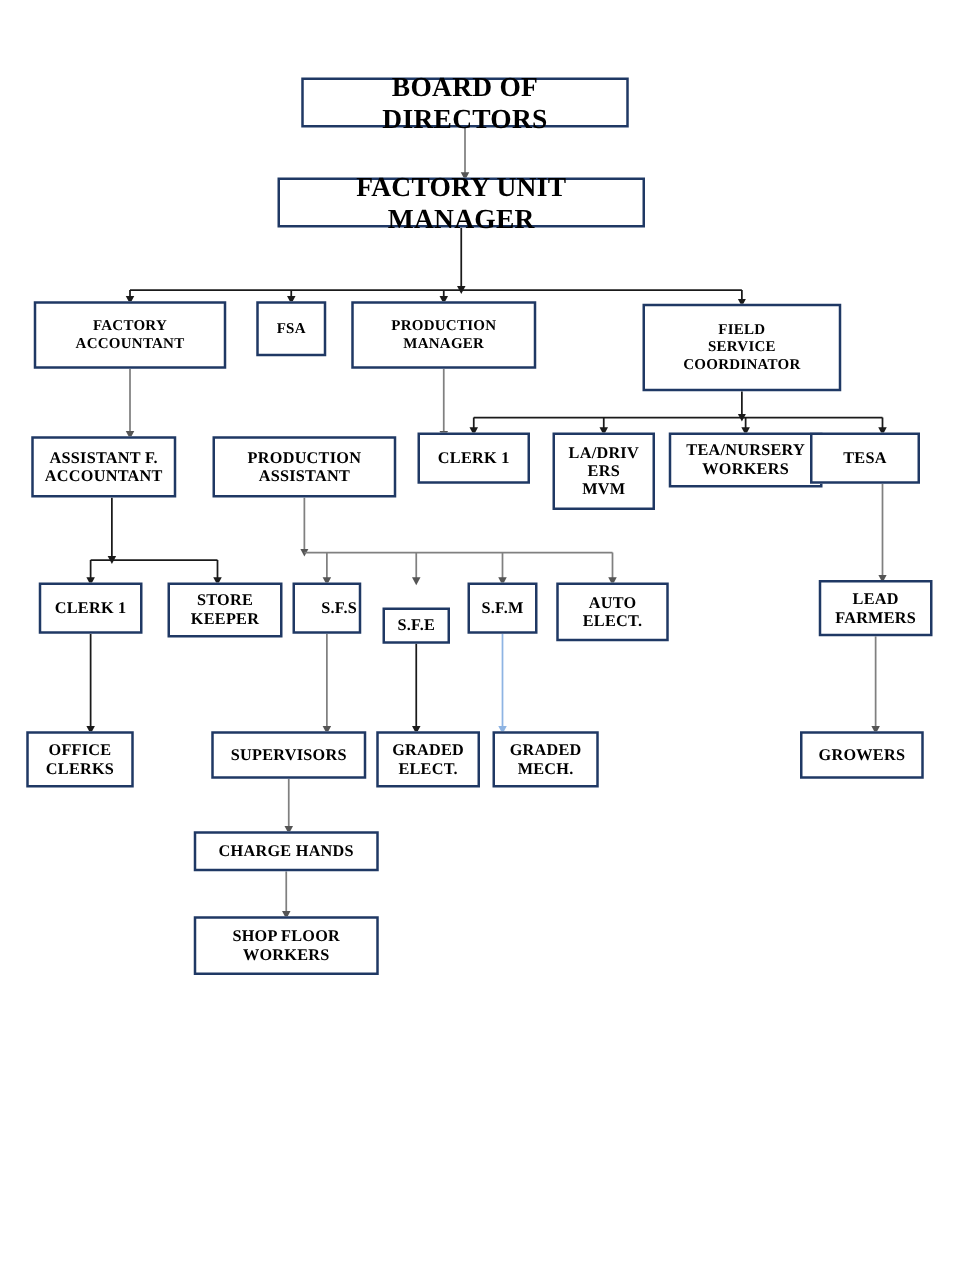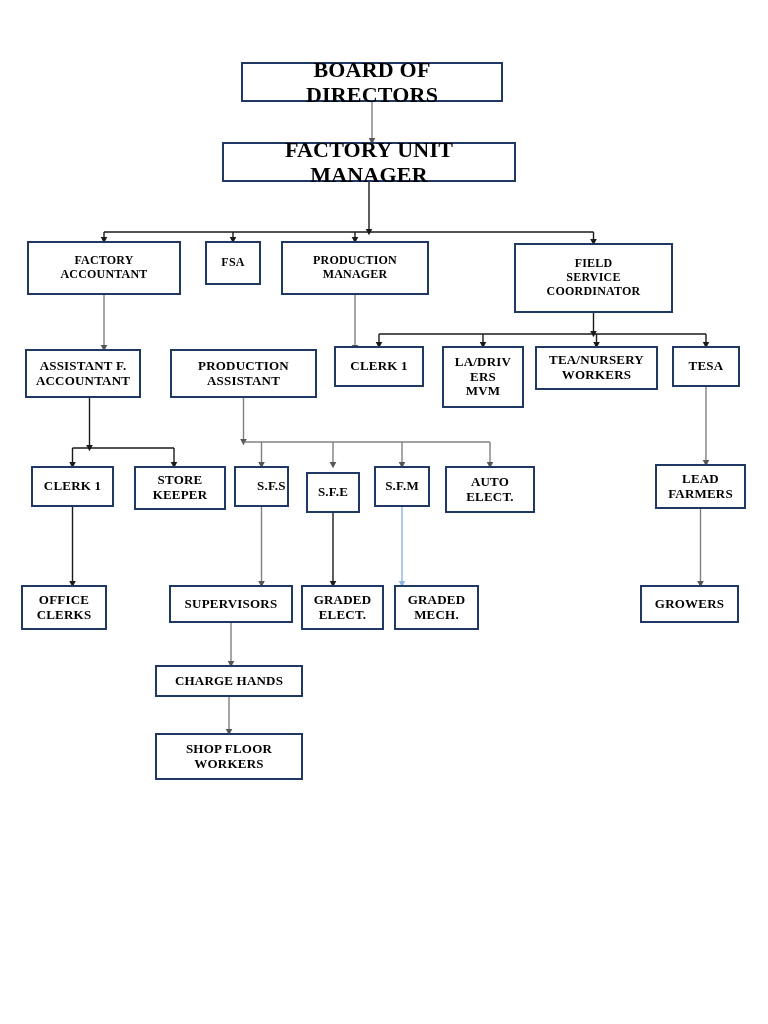--- a/index.html
+++ b/index.html
@@ -141,34 +141,34 @@
       </div>
       <div class="node size-md" style="left: 442px; top: 346px; width: 82px; height: 62px; border-color: rgb(31, 56, 100);">
         <span class="label">LA/DRIV
 ERS
 MVM</span>
       </div>
       <div class="node size-md" style="left: 535px; top: 346px; width: 123px; height: 44px; border-color: rgb(31, 56, 100);">
         <span class="label">TEA/NURSERY
 WORKERS</span>
       </div>
-      <div class="node size-md" style="left: 672px; top: 346px; width: 68px; height: 41px; border-color: rgb(31, 56, 100);">
+      <div class="node size-md" style="left: 648px; top: 346px; width: 88px; height: 41px; border-color: rgb(31, 56, 100);">
         <span class="label">TESA</span>
       </div>
       <div class="node size-md" style="left: 31px; top: 466px; width: 83px; height: 41px; border-color: rgb(31, 56, 100);">
         <span class="label">CLERK 1</span>
       </div>
       <div class="node size-md" style="left: 134px; top: 466px; width: 92px; height: 44px; border-color: rgb(31, 56, 100);">
         <span class="label">STORE
 KEEPER</span>
       </div>
       <div class="node size-md" style="left: 234px; top: 466px; width: 55px; height: 41px; border-color: rgb(31, 56, 100); padding-left: 21px;">
         <span class="label">S.F.S</span>
       </div>
-      <div class="node size-md" style="left: 306px; top: 472px; width: 54px; height: 41px; border-color: rgb(31, 56, 100);">
+      <div class="node size-md" style="left: 306px; top: 486px; width: 54px; height: 29px; border-color: rgb(31, 56, 100);">
         <span class="label">S.F.E</span>
       </div>
       <div class="node size-md" style="left: 374px; top: 466px; width: 56px; height: 41px; border-color: rgb(31, 56, 100);">
         <span class="label">S.F.M</span>
       </div>
       <div class="node size-md" style="left: 445px; top: 466px; width: 90px; height: 47px; border-color: rgb(31, 56, 100);">
         <span class="label">AUTO
 ELECT.</span>
       </div>
       <div class="node size-md" style="left: 655px; top: 464px; width: 91px; height: 45px; border-color: rgb(31, 56, 100);">

